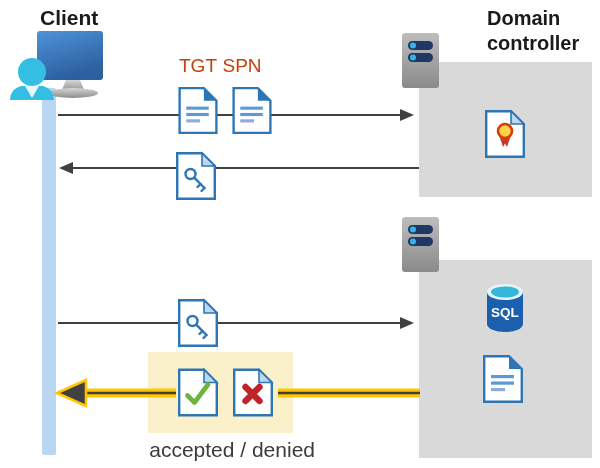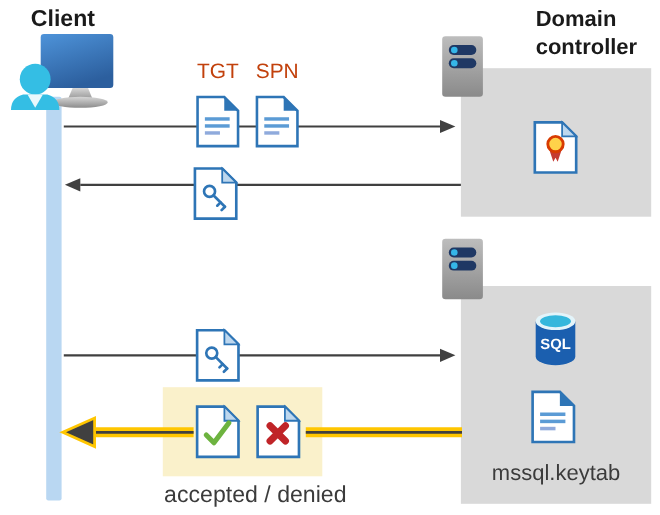--- a/index.html
+++ b/index.html
@@ -168,20 +168,19 @@
 
   <svg class="abs icon" style="left:233px;top:368px;" width="40" height="49" viewBox="0 0 40 48">
     <path d="M1.2,1.2 H26 L38.8,14 V46.8 H1.2 Z" fill="#fff" stroke="#2E75B6" stroke-width="2.4"></path>
     <polygon points="26,1.2 38.8,14 26,14" fill="#BDD7EE" stroke="#2E75B6" stroke-width="1.6"></polygon>
     <g stroke="#C02428" stroke-width="6.4" stroke-linecap="round">
       <line x1="12.5" y1="18.5" x2="26.5" y2="32.5"></line>
       <line x1="26.5" y1="18.5" x2="12.5" y2="32.5"></line>
     </g>
   </svg>
 
-  <div class="abs bold-label" style="left:28px;top:5px;font-size:21px;">Client</div>
+  <div class="abs bold-label" style="left:40px;top:5px;font-size:21px;">Client</div>
   <div class="abs small-label" style="left:176px;top:55px;width:44px;">TGT</div>
-  <div class="abs small-label" style="left:230px;top:55px;width:44px;">SPN</div>
+  <div class="abs small-label" style="left:220px;top:55px;width:44px;">SPN</div>
   <div class="abs bold-label" style="left:451px;top:6px;width:140px;margin-left:36px;">Domain controller</div>
-  <div class="abs plain-label" style="left:419px;top:419px;width:173px;text-align:center;">mssql.keytab</div>
   <div class="abs plain-label" style="left:130px;top:438px;width:185px;text-align:right;font-size:21px;">accepted / denied</div>
 
 </div>
 
 </body></html>

